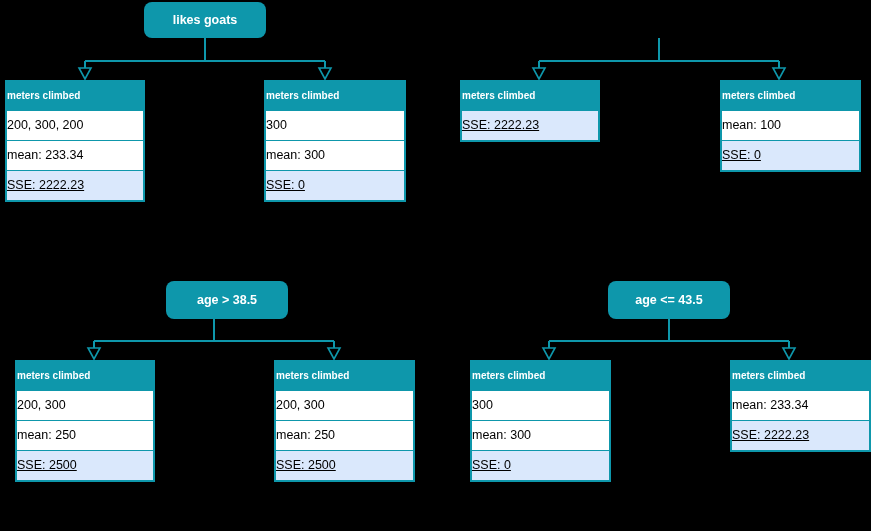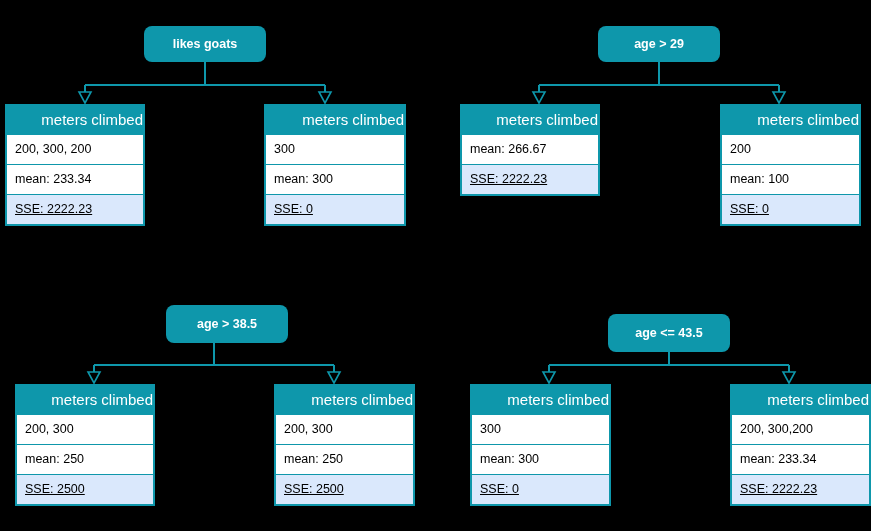--- a/index.html
+++ b/index.html
@@ -9,21 +9,21 @@
     --node_text: #ffffff;
     --row_text: #000000;
   }
   * { margin: 0; padding: 0; box-sizing: border-box; }
   html, body {
     width: 871px; height: 531px;
     background: var(--bg);
     overflow: hidden;
     font-family: "Liberation Sans", sans-serif;
   }
-  .stage { position: relative; width: 871px; height: 375px; margin-top: 24px; }
+  .stage { position: relative; width: 871px; height: 375px; }
 
   .connector { position: absolute; left: 0; top: 0; }
   .connector path {
     stroke: var(--accent); stroke-width: 2; fill: none;
   }
   .connector polygon {
     stroke: var(--accent); stroke-width: 1.6; fill: none;
     stroke-linejoin: miter;
   }
 
@@ -38,31 +38,30 @@
 
   .dtable {
     position: absolute;
     border: 2px solid var(--accent);
     background: #ffffff;
   }
   .dtable .hdr {
     height: 28px; line-height: 28px;
     background: var(--accent);
     color: var(--node_text);
-    font-size: 15px; font-weight: normal;
-    text-align: right;
+    font-size: 10px; font-weight: bold;
+    text-align: left;
     white-space: nowrap; overflow: hidden;
   }
   .dtable .row {
     height: 30px; line-height: 29px;
     border-top: 1px solid var(--accent);
     background: #ffffff;
     color: var(--row_text);
     font-size: 12.5px;
-    padding-left: 8px;
     white-space: nowrap; overflow: hidden;
   }
   .dtable .row.alt { background: var(--row_alt); text-decoration: underline; }
 </style>
 </head>
 <body>
 
 <div class="stage">
 
   <svg class="connector" width="871" height="531" aria-hidden="true">
@@ -91,54 +90,50 @@
     <div class="row">mean: 233.34</div>
     <div class="row alt">SSE: 2222.23</div>
   </div>
   <div class="dtable" style="left:264px;top:80px;width:142px">
     <div class="hdr">meters climbed</div>
     <div class="row">300</div>
     <div class="row">mean: 300</div>
     <div class="row alt">SSE: 0</div>
   </div>
 
-  <div class="node" style="left:598px;top:2px;width:122px;height:36px">age &gt; 29</div>
   <div class="dtable" style="left:460px;top:80px;width:140px">
     <div class="hdr">meters climbed</div>
-    <div class="row">mean: 266.67</div>
     <div class="row alt">SSE: 2222.23</div>
   </div>
   <div class="dtable" style="left:720px;top:80px;width:141px">
     <div class="hdr">meters climbed</div>
-    <div class="row">200</div>
     <div class="row">mean: 100</div>
     <div class="row alt">SSE: 0</div>
   </div>
 
   <div class="node" style="left:166px;top:281px;width:122px;height:38px">age &gt; 38.5</div>
   <div class="dtable" style="left:15px;top:360px;width:140px">
     <div class="hdr">meters climbed</div>
     <div class="row">200, 300</div>
     <div class="row">mean: 250</div>
     <div class="row alt">SSE: 2500</div>
   </div>
   <div class="dtable" style="left:274px;top:360px;width:141px">
     <div class="hdr">meters climbed</div>
     <div class="row">200, 300</div>
     <div class="row">mean: 250</div>
     <div class="row alt">SSE: 2500</div>
   </div>
 
-  <div class="node" style="left:608px;top:290px;width:122px;height:38px">age &lt;= 43.5</div>
+  <div class="node" style="left:608px;top:281px;width:122px;height:38px">age &lt;= 43.5</div>
   <div class="dtable" style="left:470px;top:360px;width:141px">
     <div class="hdr">meters climbed</div>
     <div class="row">300</div>
     <div class="row">mean: 300</div>
     <div class="row alt">SSE: 0</div>
   </div>
   <div class="dtable" style="left:730px;top:360px;width:141px">
     <div class="hdr">meters climbed</div>
-    <div class="row">200, 300,200</div>
     <div class="row">mean: 233.34</div>
     <div class="row alt">SSE: 2222.23</div>
   </div>
 
 </div>
 
 </body></html>

